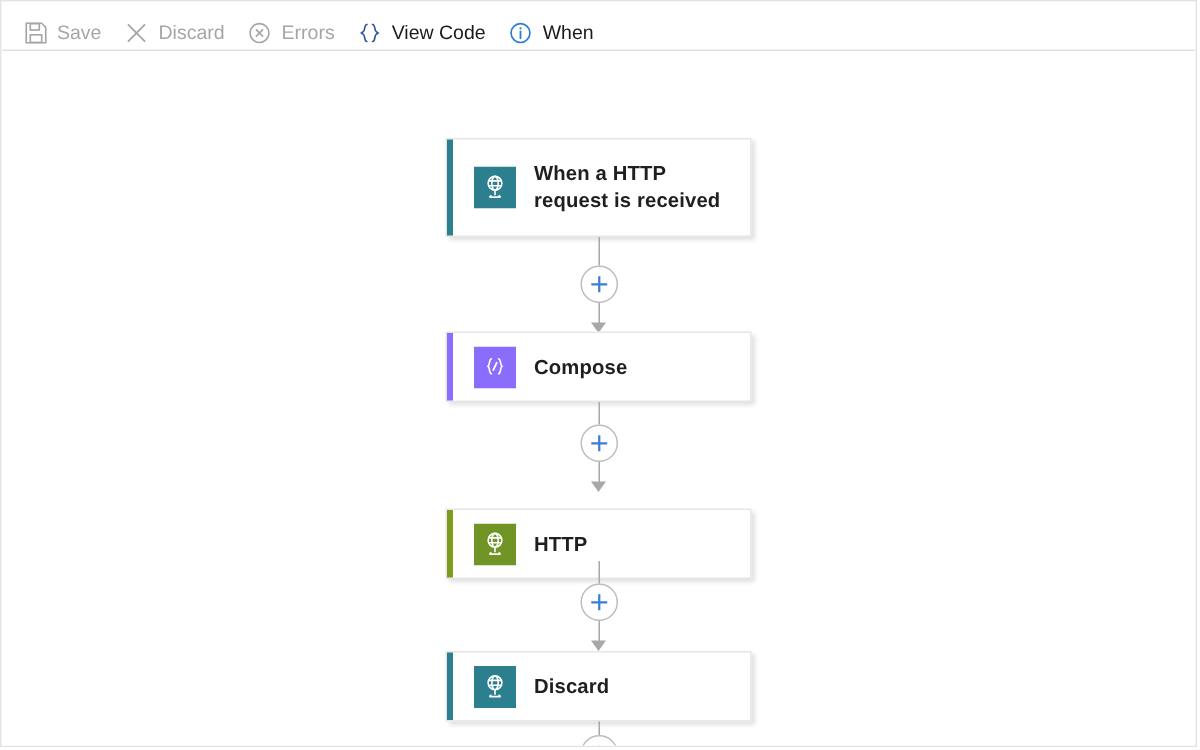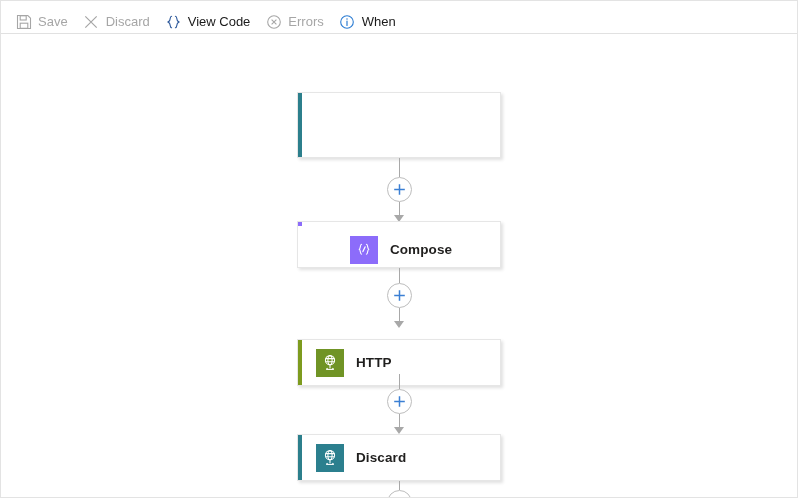--- a/index.html
+++ b/index.html
@@ -177,72 +177,88 @@
     <div class="tb-item disabled">
       <span class="tb-icon">
         <svg width="16" height="16" viewBox="0 0 16 16">
           <path d="M2.3 2.3 L13.7 13.7 M13.7 2.3 L2.3 13.7" stroke="#a6a6a6" stroke-width="1.2" fill="none"></path>
         </svg>
       </span>
       <span class="tb-label">Discard</span>
     </div>
 
 
+    <div class="tb-item disabled">
+      <span class="tb-icon">
+        <svg width="16" height="16" viewBox="0 0 16 16">
+          <circle cx="8" cy="8" r="6.3" fill="none" stroke="#a6a6a6" stroke-width="1.1"></circle>
+          <path d="M5.6 5.6 L10.4 10.4 M10.4 5.6 L5.6 10.4" stroke="#a6a6a6" stroke-width="1.1" fill="none"></path>
+        </svg>
+      </span>
+      <span class="tb-label">Errors</span>
+    </div>
+
     <div class="tb-item">
       <span class="tb-icon">
         <svg width="17" height="16" viewBox="0 0 17 16">
           <path d="M6.6 2.3 C4.9 2.4 5.3 5.6 4.6 6.6 C4.3 7.1 3.6 7.6 3 8 C3.6 8.4 4.3 8.9 4.6 9.4 C5.3 10.4 4.9 13.6 6.6 13.7" fill="none" stroke="#2b579a" stroke-width="1.1" stroke-linecap="round"></path>
           <path d="M10.4 2.3 C12.1 2.4 11.7 5.6 12.4 6.6 C12.7 7.1 13.4 7.6 14 8 C13.4 8.4 12.7 8.9 12.4 9.4 C11.7 10.4 12.1 13.6 10.4 13.7" fill="none" stroke="#2b579a" stroke-width="1.1" stroke-linecap="round"></path>
         </svg>
       </span>
       <span class="tb-label">View Code</span>
-    </div>
-
-    <div class="tb-item disabled">
-      <span class="tb-icon">
-        <svg width="16" height="16" viewBox="0 0 16 16">
-          <circle cx="8" cy="8" r="6.3" fill="none" stroke="#a6a6a6" stroke-width="1.1"></circle>
-          <path d="M5.6 5.6 L10.4 10.4 M10.4 5.6 L5.6 10.4" stroke="#a6a6a6" stroke-width="1.1" fill="none"></path>
-        </svg>
-      </span>
-      <span class="tb-label">Errors</span>
     </div>
 
     <div class="tb-item">
       <span class="tb-icon">
         <svg width="16" height="16" viewBox="0 0 16 16">
           <circle cx="8" cy="8" r="6.3" fill="none" stroke="#2b7cd3" stroke-width="1.1"></circle>
           <circle cx="8" cy="4.9" r="0.75" fill="#2b7cd3"></circle>
           <path d="M8 7 V11.5" stroke="#2b7cd3" stroke-width="1.2" fill="none" stroke-linecap="round"></path>
         </svg>
       </span>
       <span class="tb-label">When</span>
     </div>
 
   </div>
 
   <div class="canvas">
     <div class="flow">
 
       <div class="node" style="top:58px;height:66px;">
         <div class="node-accent" style="background:#2c7f8c;"></div>
+        <div class="node-body">
+          <span class="node-icon">
+            <svg width="28" height="28" viewBox="0 0 28 28">
+              <rect width="28" height="28" fill="#2b7f8e"></rect>
+              <g fill="none" stroke="#ffffff" stroke-width="1.05">
+                <circle cx="14" cy="11.2" r="4.6"></circle>
+                <ellipse cx="14" cy="11.2" rx="2.1" ry="4.6"></ellipse>
+                <path d="M9.6 9.6 H18.4 M9.6 12.8 H18.4"></path>
+                <path d="M14 15.8 V19.2"></path>
+                <path d="M10.3 20.4 H17.7"></path>
+                <path d="M11.6 19.2 L10.3 20.4 M16.4 19.2 L17.7 20.4"></path>
+              </g>
+            </svg>
+          </span>
+          <span class="node-title">When a HTTP request is received</span>
+        </div>
       </div>
 
       <div class="conn" style="top:124px;">
         <div class="line" style="height:19px;"></div>
         <div class="plus-btn">
           <svg width="13" height="13" viewBox="0 0 13 13">
             <path d="M6.5 1.2 V11.8 M1.2 6.5 H11.8" stroke="#3b7fd4" stroke-width="1.5" fill="none"></path>
           </svg>
         </div>
         <div class="line" style="height:14px;"></div>
         <div class="arrow-head"></div>
       </div>
 
-      <div class="node" style="top:187px;height:47px;flex-direction:column;">
+      <div class="node" style="top:187px;height:47px;">
         <div class="node-accent" style="background:#8c6cfa;"></div>
         <div class="node-body">
           <span class="node-icon">
             <svg width="28" height="28" viewBox="0 0 28 28">
               <rect width="28" height="28" fill="#8c6cfa"></rect>
               <g fill="none" stroke="#ffffff" stroke-width="1.1" stroke-linecap="round">
                 <path d="M11.6 8.2 C10.0 8.4 10.6 12.4 9.4 13.2 C10.6 14.0 10.0 18.0 11.6 18.2"></path>
                 <path d="M16.4 8.2 C18.0 8.4 17.4 12.4 18.6 13.2 C17.4 14.0 18.0 18.0 16.4 18.2"></path>
                 <path d="M12.9 15.6 L15.1 10.9" stroke-width="1.25"></path>
               </g>

